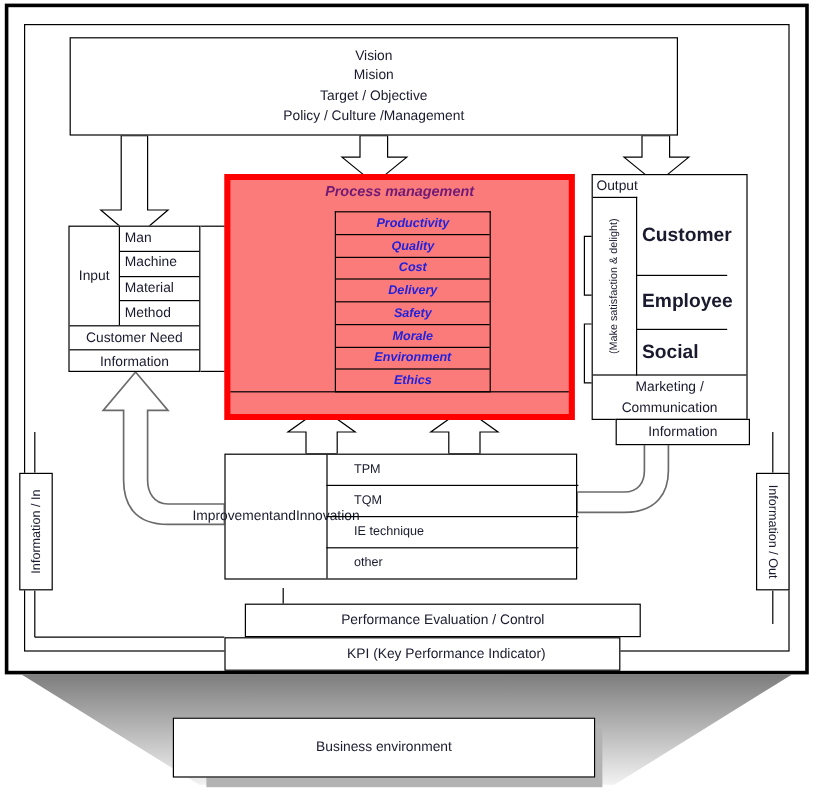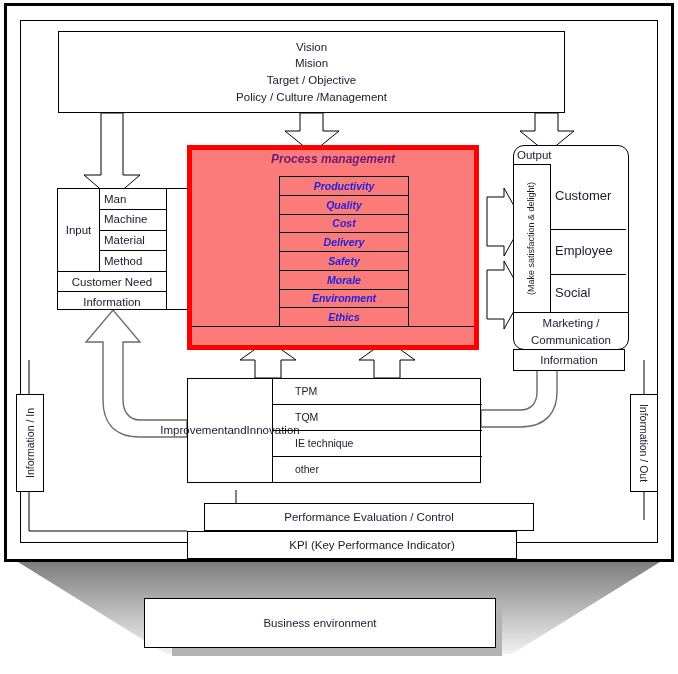--- a/index.html
+++ b/index.html
@@ -119,21 +119,21 @@
     font-size: 10.5px; font-style: italic; font-weight: bold;
     color: #2222dd;
   }
   .process-band {
     position: absolute; left: 0; top: 176px;
     width: 282px; height: 24px;
     border-top: 1px solid #000;
   }
 
   
-  .output-group { left: 513px; top: 145px; width: 116px; height: 205px; border-radius: 11px; }
+  .output-group { left: 493px; top: 145px; width: 130px; height: 205px; }
   .out-topband {
     position:absolute; left:0; top:0; width:100%; height:18px;
     font-size: 11.5px; display:flex; align-items:center; padding-left:3px;
     border-bottom: none;
   }
   .out-vert {
     position:absolute; left:0; top:18px; width:36px; height:148px;
     border-top: 1px solid #000;
     border-right: 1px solid #000;
     display:flex; align-items:center; justify-content:center;
@@ -143,21 +143,22 @@
     white-space: nowrap;
     font-size: 9px;
   }
   .out-stack {
     position:absolute; left:36px; top:18px; width:76px; height:148px;
     display:flex; flex-direction:column;
   }
   .out-stack .os {
     border-bottom: 1px solid #000;
     display:flex; align-items:center; padding-left:5px;
-    font-size: 13px;
+    font-size: 16px;
+    font-weight: bold;
   }
   .out-stack .os:nth-child(1) { height: 66px; }
   .out-stack .os:nth-child(2) { height: 44px; }
   .out-stack .os:nth-child(3) { height: 38px; border-bottom: none; }
   .out-marketing {
     position:absolute; left:0; top:166px; width:100%; height:38px;
     border-top: 1px solid #000;
     display:flex; flex-direction:column; align-items:center; justify-content:center;
     font-size: 11.5px; line-height: 1.45;
   }

